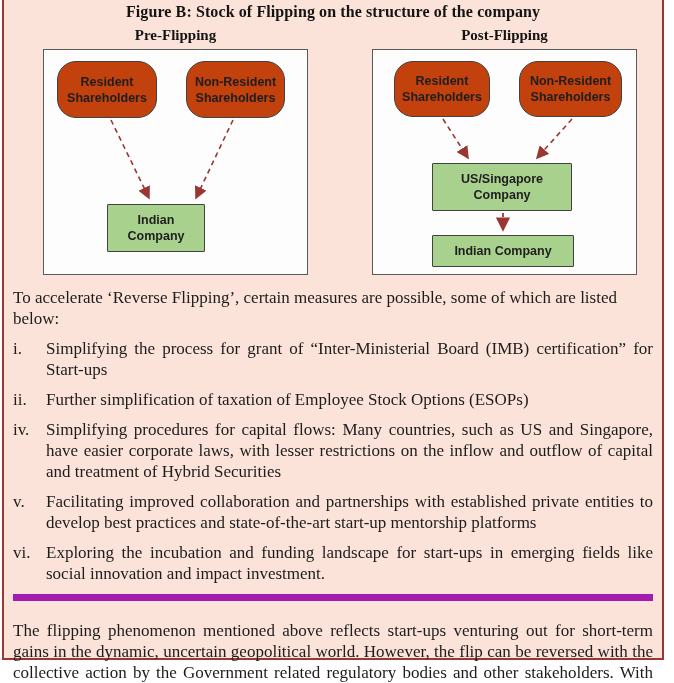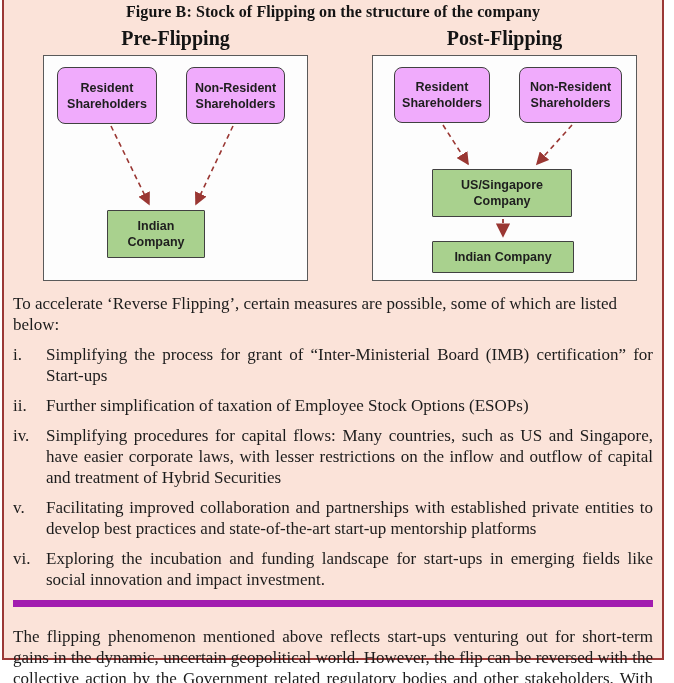--- a/index.html
+++ b/index.html
@@ -18,40 +18,40 @@
     padding:2px 0 0 0;
   }
   .fig-title{
     text-align:center;font-weight:bold;font-size:16px;color:#141414;
     margin-top:1px;letter-spacing:0.1px;
   }
   .col-headers{
     display:flex;padding-left:39px;margin-top:6px;
   }
   .col-header{
-    width:265px;text-align:center;font-weight:bold;font-size:20px;color:#141414;
+    width:265px;text-align:center;font-weight:bold;font-size:15px;color:#141414;
   }
   .col-header.post{margin-left:64px;}
   .diagram-row{
     display:flex;padding-left:39px;margin-top:5px;height:228px;
   }
   .panel{
     position:relative;width:265px;height:226px;background:#fdfdfd;
     border:1px solid #5a5a5a;box-sizing:border-box;
   }
   .panel.post{margin-left:64px;}
   .panel svg{position:absolute;left:0;top:0;width:100%;height:100%;}
   .node{
     position:absolute;display:flex;align-items:center;justify-content:center;
     text-align:center;font-family:"Liberation Sans", sans-serif;
     font-weight:bold;font-size:12.5px;line-height:1.28;color:#1e1e1e;
     white-space:pre-line;box-sizing:border-box;
   }
   .shareholder{
-    background:#f0abfc;border:1.6px solid #414141;border-radius:8px;
+    background:#c2410c;border:1.6px solid #414141;border-radius:19px;
   }
   .company{
     background:#a9d18e;border:1.6px solid #414141;border-radius:1px;
   }
   
   .pre-resident{left:13px;top:11px;width:100px;height:57px;}
   .pre-nonresident{left:142px;top:11px;width:99px;height:57px;}
   .pre-company{left:63px;top:154px;width:98px;height:48px;}
   
   .post-resident{left:21px;top:11px;width:96px;height:56px;}

